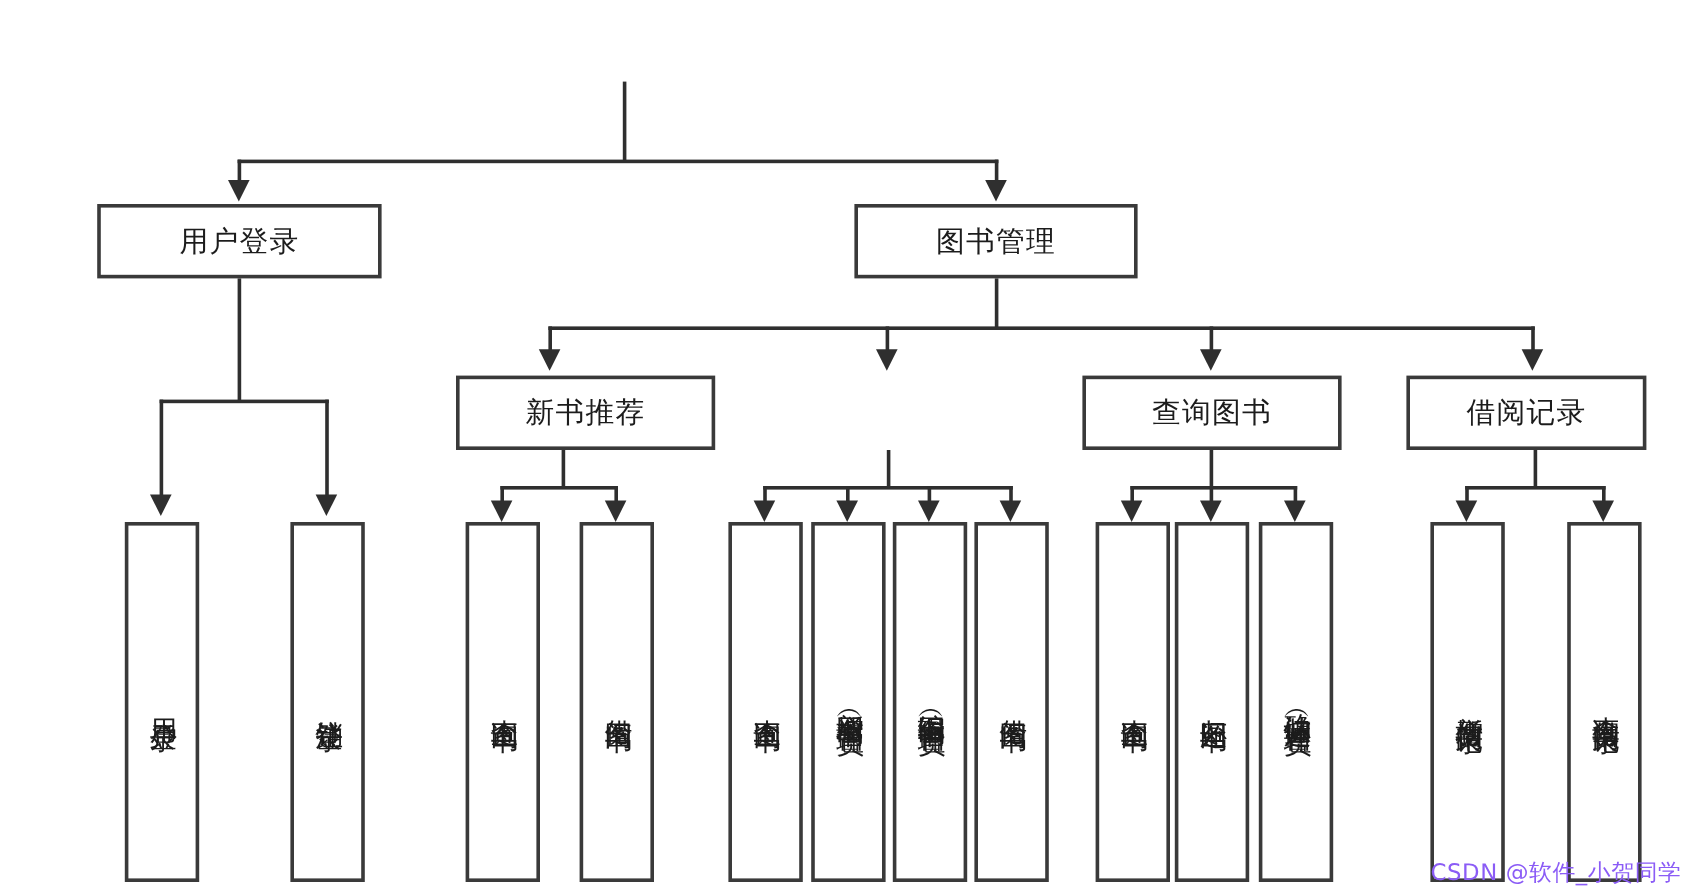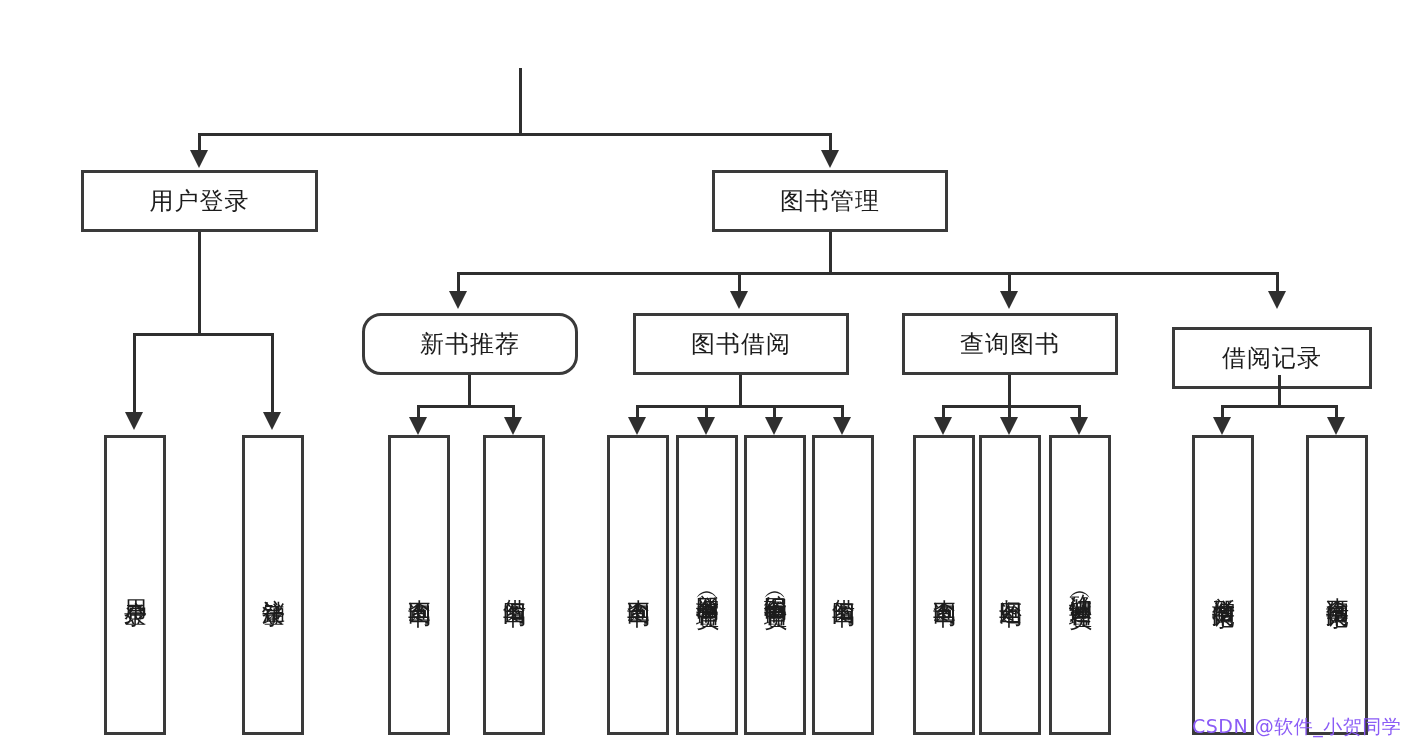--- a/index.html
+++ b/index.html
@@ -94,24 +94,23 @@
   <div class="connector hline" style="left:457px; top:272px; width:822px; height:3px;"></div>
   <div class="connector vline" style="left:457px; top:272px; width:3px; height:22px;"></div>
   <div class="arrow" style="left:449px; top:291px;"></div>
   <div class="connector vline" style="left:738px; top:272px; width:3px; height:22px;"></div>
   <div class="arrow" style="left:730px; top:291px;"></div>
   <div class="connector vline" style="left:1008px; top:272px; width:3px; height:22px;"></div>
   <div class="arrow" style="left:1000px; top:291px;"></div>
   <div class="connector vline" style="left:1276px; top:272px; width:3px; height:22px;"></div>
   <div class="arrow" style="left:1268px; top:291px;"></div>
 
-  <div class="node horizontal" style="left:362px; top:313px; width:216px; height:62px;border-radius:19px;">新书推荐</div>
-  <div class="node horizontal" style="left:633px; top:313px; width:216px; height:62px;">图书借阅</div>
+  <div class="node horizontal" style="left:380px; top:313px; width:216px; height:62px;">新书推荐</div>
   <div class="node horizontal" style="left:902px; top:313px; width:216px; height:62px;">查询图书</div>
-  <div class="node horizontal" style="left:1172px; top:327px; width:200px; height:62px;">借阅记录</div>
+  <div class="node horizontal" style="left:1172px; top:313px; width:200px; height:62px;">借阅记录</div>
 
   <div class="connector vline" style="left:468px; top:375px; width:3px; height:32px;"></div>
   <div class="connector hline" style="left:417px; top:405px; width:98px; height:3px;"></div>
   <div class="connector vline" style="left:417px; top:405px; width:3px; height:15px;"></div>
   <div class="arrow" style="left:409px; top:417px;"></div>
   <div class="connector vline" style="left:512px; top:405px; width:3px; height:15px;"></div>
   <div class="arrow" style="left:504px; top:417px;"></div>
 
   <div class="connector vline" style="left:739px; top:375px; width:3px; height:32px;"></div>
   <div class="connector hline" style="left:636px; top:405px; width:208px; height:3px;"></div>

